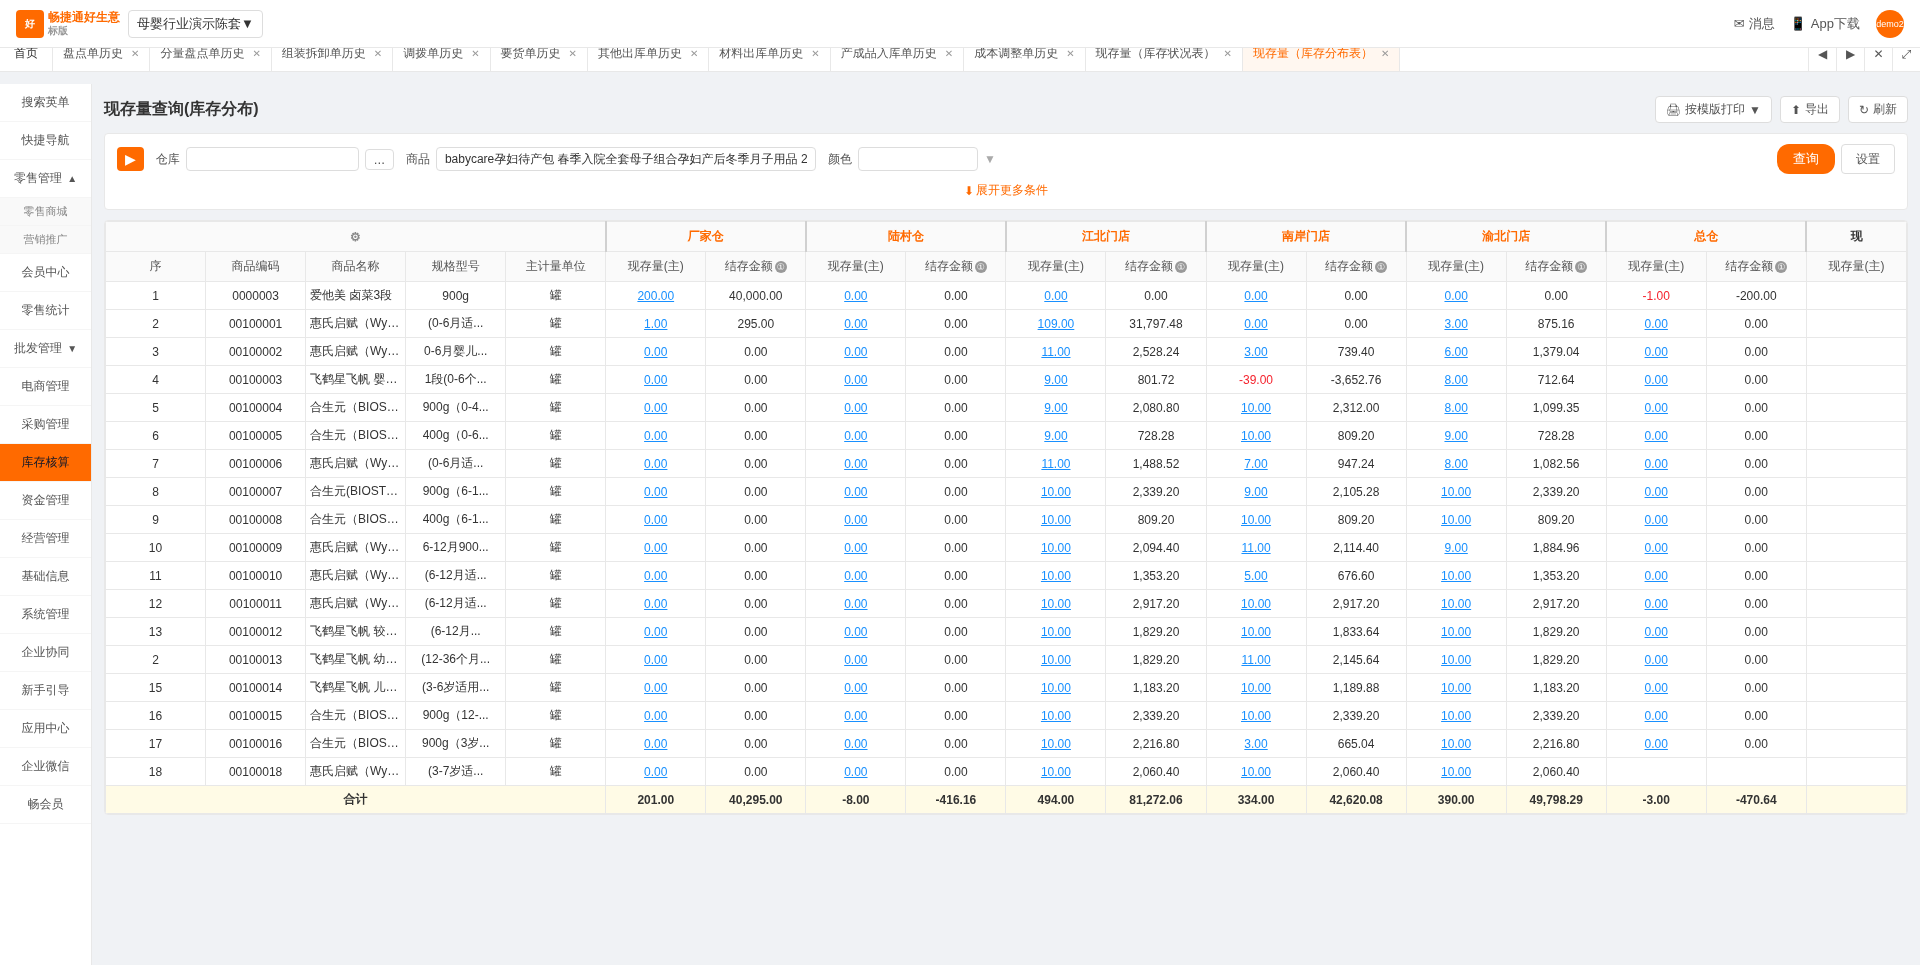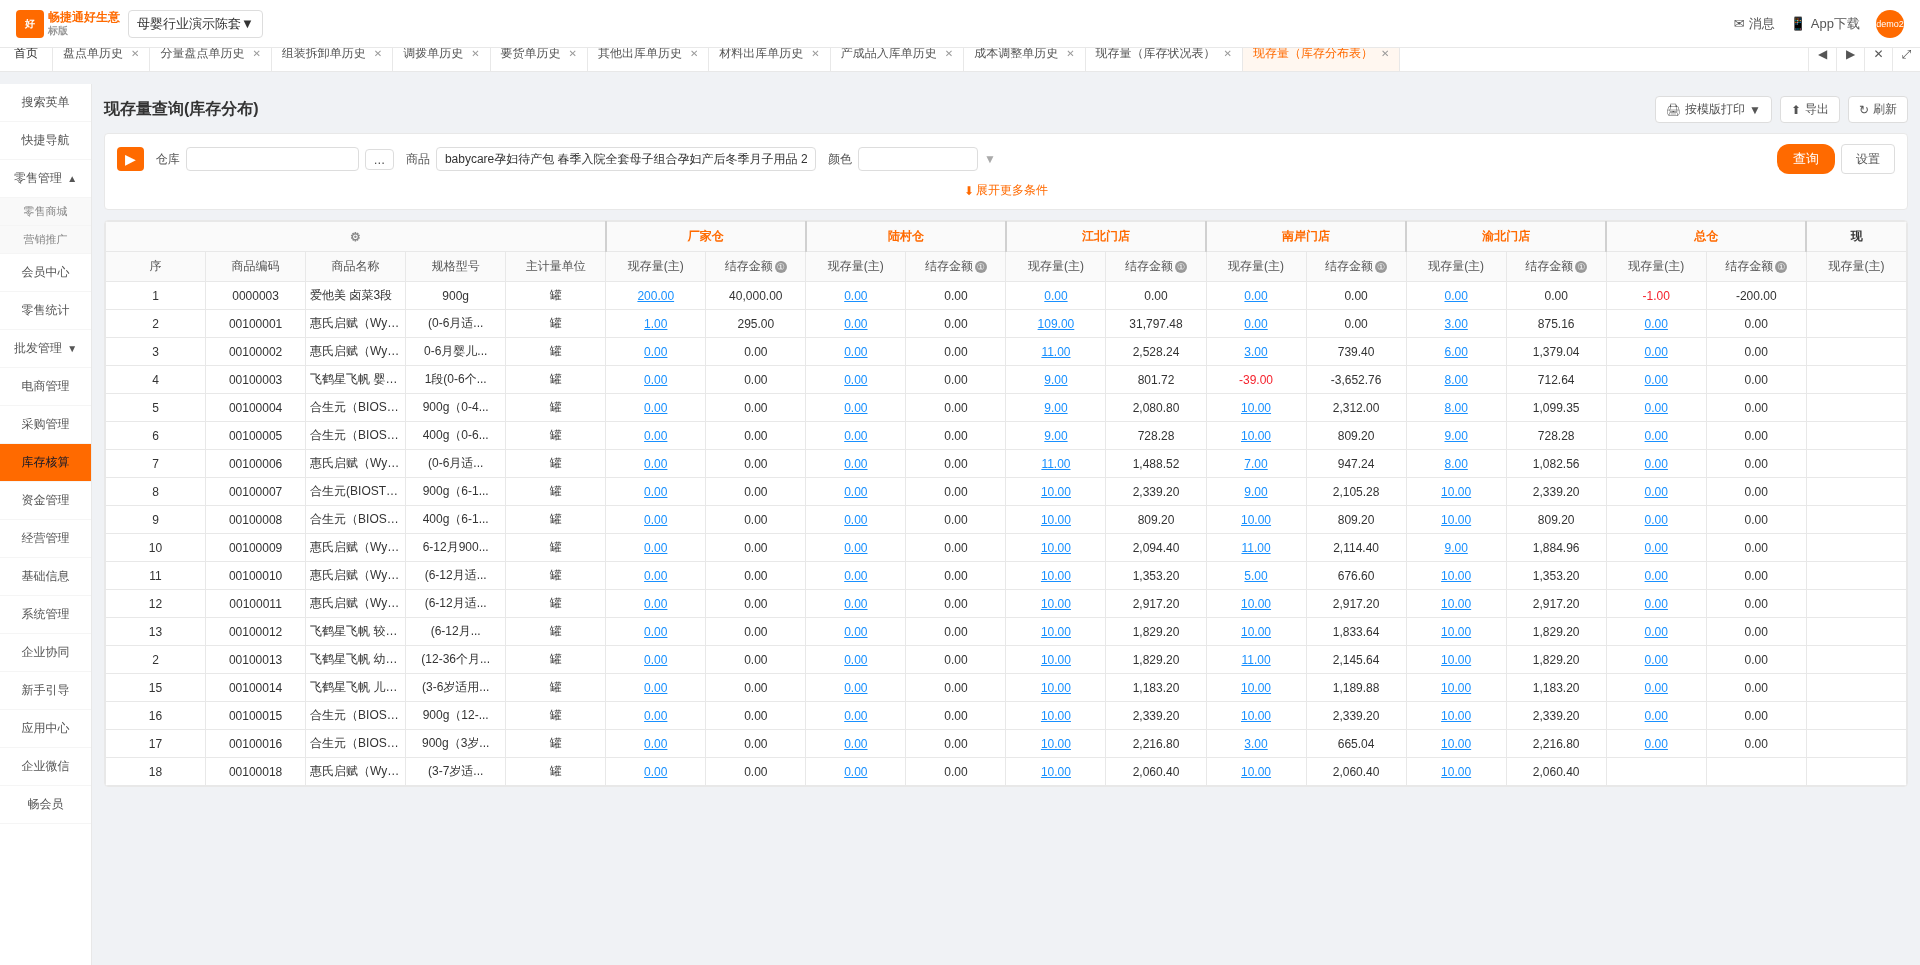--- a/index.html
+++ b/index.html
@@ -741,18 +741,34 @@
     <td><span class="num-link">10.00</span></td>
     <td>2,060.40</td>
     <td><span class="num-link">10.00</span></td>
     <td class="">2,060.40</td>
     <td><span class="num-link">10.00</span></td>
     <td>2,060.40</td>
     <td><span class="num-link"></span></td>
     <td class=""></td>
     <td></td>
   </tr>
+            <tr class="total-row">
+  <td colspan="5" style="text-align:center;font-weight:600;">合计</td>
+  <td>201.00</td>
+  <td>40,295.00</td>
+  <td class="num-red">-8.00</td>
+  <td class="num-red">-416.16</td>
+  <td>494.00</td>
+  <td>81,272.06</td>
+  <td>334.00</td>
+  <td>42,620.08</td>
+  <td>390.00</td>
+  <td>49,798.29</td>
+  <td class="num-red">-3.00</td>
+  <td class="num-red">-470.64</td>
+  <td></td>
+</tr>
           </tbody>
       </table>
     </div>
   </div>
 
 </div>
 
 </body></html>

